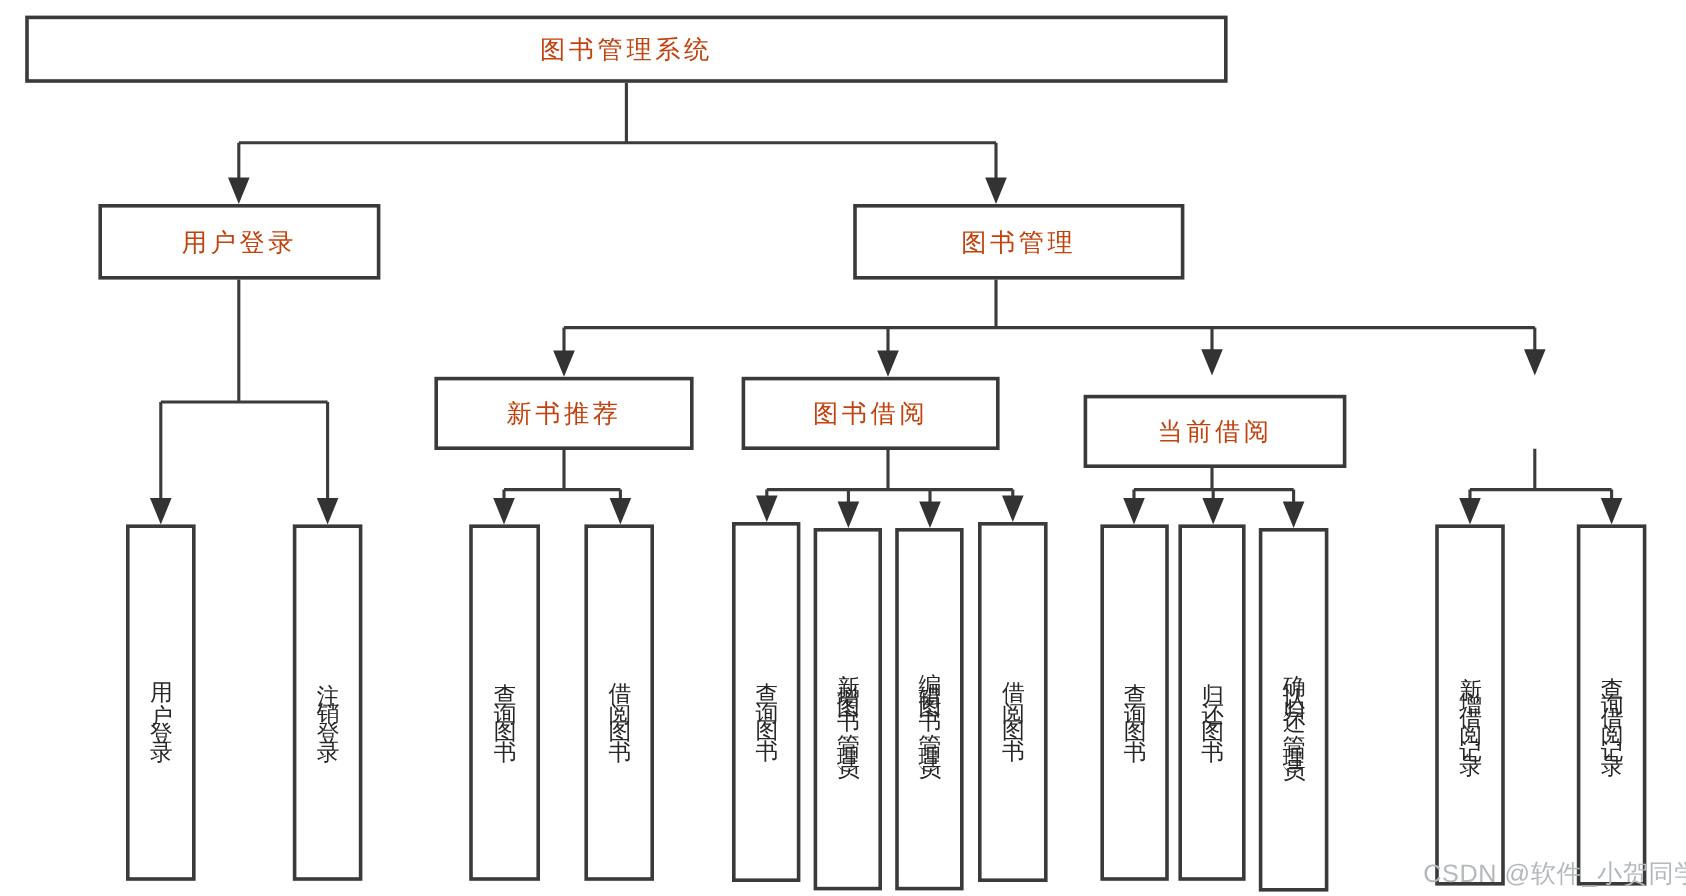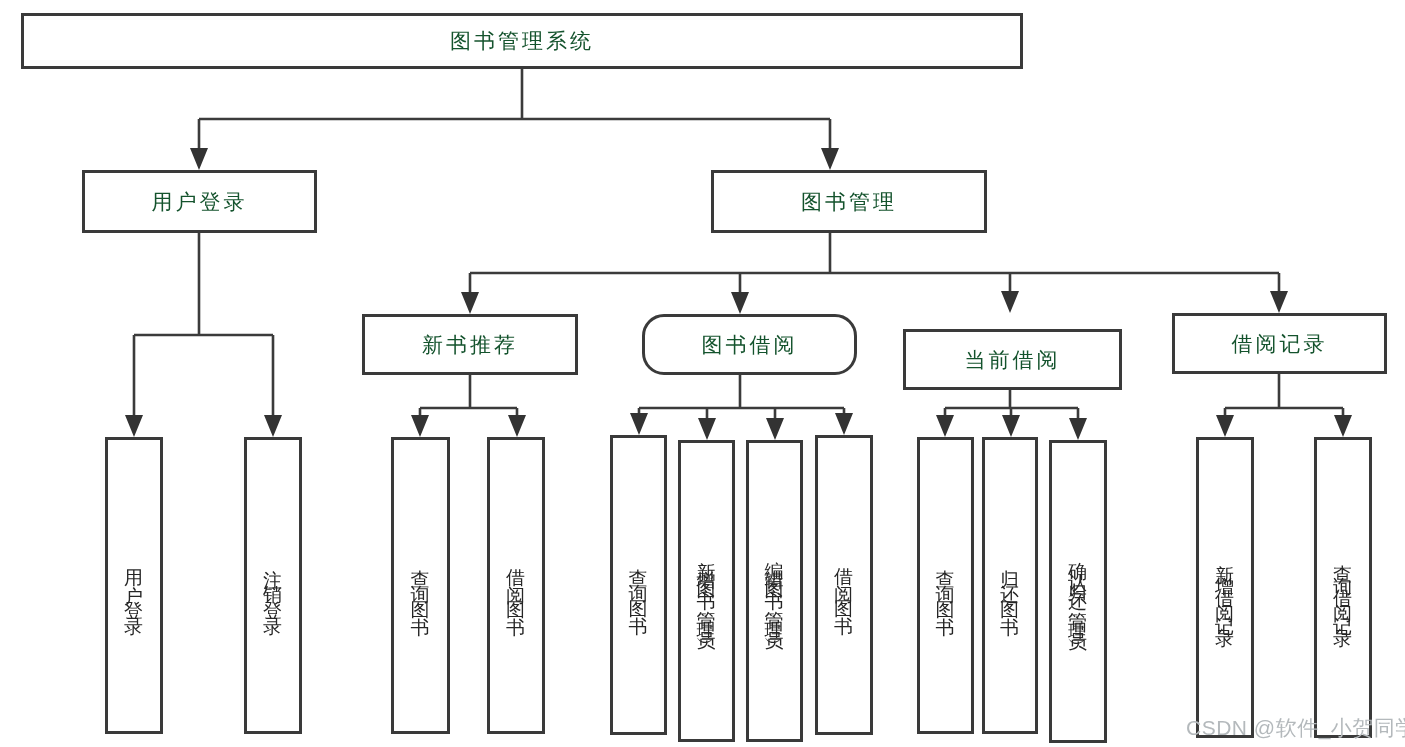--- a/index.html
+++ b/index.html
@@ -19,21 +19,21 @@
     display:flex;
     align-items:center;
     justify-content:center;
     z-index:2;
     color:#262626;
   }
   .h-label{
     font-size:21px;
     letter-spacing:3px;
     white-space:nowrap;
-    color:#14532d;
+    color:#c2410c;
   }
   .leaf .v-label{
     writing-mode:vertical-rl;
     text-orientation:mixed;
     font-size:19px;
     line-height:1;
     color:#262626;
   }
   .ls-4 .v-label{letter-spacing:16px;}
   .ls-6 .v-label{letter-spacing:13px;}
@@ -80,28 +80,25 @@
   <div class="node" style="left:82px;top:170px;width:235px;height:63px;">
     <span class="h-label">用户登录</span>
   </div>
   <div class="node" style="left:711px;top:170px;width:276px;height:63px;">
     <span class="h-label">图书管理</span>
   </div>
 
   <div class="node" style="left:362px;top:314px;width:216px;height:61px;text-align:center;">
     <span class="h-label">新书推荐</span>
   </div>
-  <div class="node" style="left:642px;top:314px;width:215px;height:61px;border-radius:22px;">
+  <div class="node" style="left:618px;top:314px;width:215px;height:61px;">
     <span class="h-label">图书借阅</span>
   </div>
   <div class="node" style="left:903px;top:329px;width:219px;height:61px;">
     <span class="h-label">当前借阅</span>
-  </div>
-  <div class="node" style="left:1172px;top:313px;width:215px;height:61px;">
-    <span class="h-label">借阅记录</span>
   </div>
 
   <div class="node leaf ls-4" style="left:105px;top:437px;width:58px;height:297px;">
     <span class="v-label">用户登录</span>
   </div>
   <div class="node leaf ls-4" style="left:244px;top:437px;width:58px;height:297px;">
     <span class="v-label">注销登录</span>
   </div>
 
   <div class="node leaf ls-4" style="left:391px;top:437px;width:59px;height:297px;">

